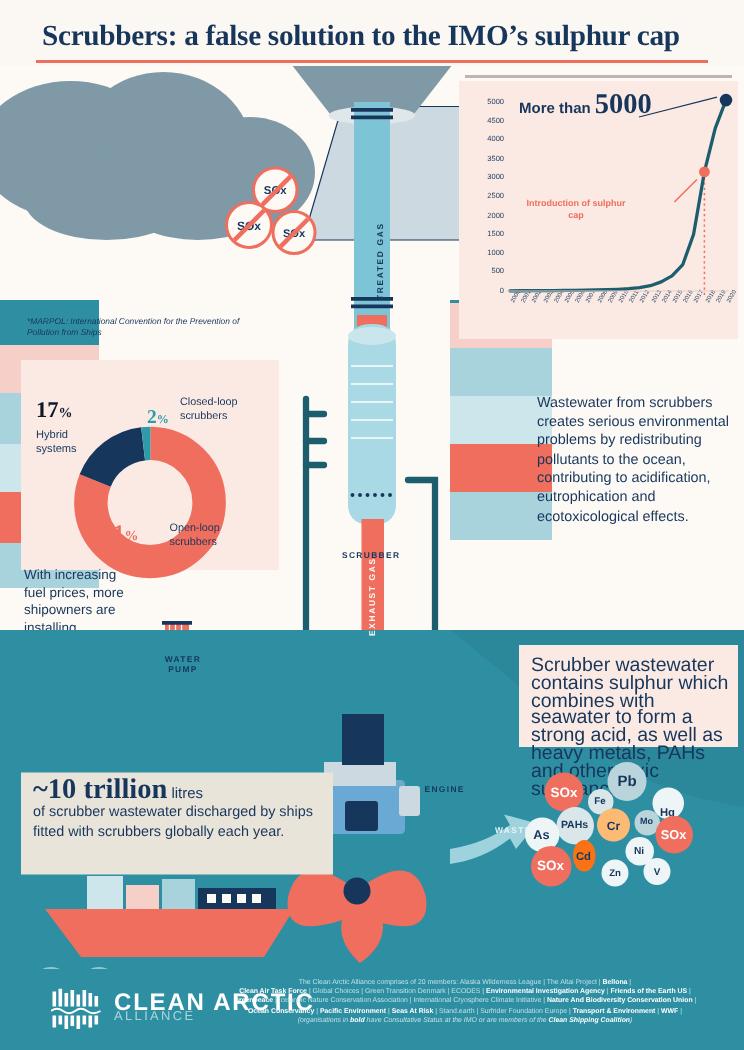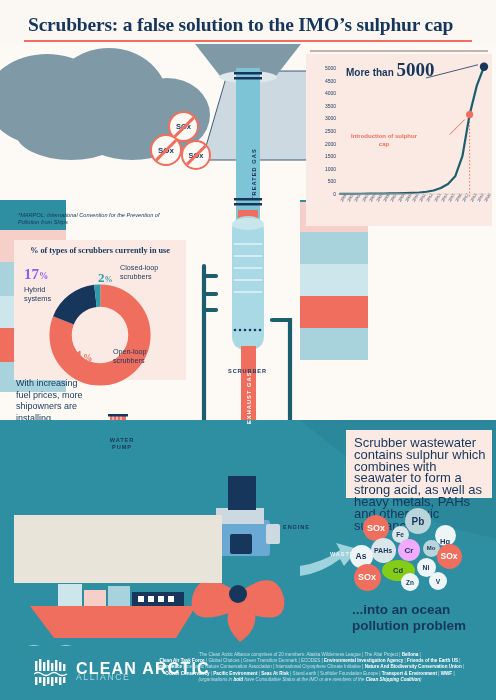--- a/index.html
+++ b/index.html
@@ -44,21 +44,21 @@
   #marpol{left:18px;top:148px;width:152px;color:#17365c;font-size:9.4px;line-height:12.4px;}
   #marpol-note{left:18px;top:212px;width:152px;color:#17365c;font-size:5.6px;line-height:7.4px;font-style:italic;}
 
   
   #donut-panel{left:14px;top:240px;width:172px;height:140px;background:#fbeae3;}
   #donut-title{left:22px;top:246px;width:156px;text-align:center;color:#17365c;
     font-family:"Liberation Serif",serif;font-weight:bold;font-size:8.2px;line-height:10px;}
   #donut-svg{left:48px;top:283px;}
   .pct-big{position:absolute;font-family:"Liberation Serif",serif;font-weight:bold;}
   .pct-sm{font-size:0.62em;}
-  #p17{left:24px;top:266px;font-size:15px;color:#8b5cf6;}
+  #p17{left:24px;top:266px;font-size:15px;color:#0f172a;}
   #p17lab{left:24px;top:285px;width:44px;color:#17365c;font-size:7.4px;line-height:9px;}
   #p2{left:98px;top:270px;font-size:13px;color:#2e9bab;}
   #p2lab{left:120px;top:264px;width:56px;color:#17365c;font-size:7.2px;line-height:8.6px;}
   #p81{left:68px;top:348px;font-size:15px;color:#ef6e5d;}
   #p81lab{left:113px;top:348px;width:56px;color:#17365c;font-size:7.2px;line-height:8.6px;}
 
   
   #fuel{left:16px;top:378px;width:68px;color:#17365c;font-size:9px;line-height:11.6px;}
 
   
@@ -216,21 +216,20 @@
     <i class="slash"></i>
   </div>
   <div class="nosign" style="left:181px;top:140px;width:26px;height:26px;">
     <span style="font-size:7.4px;">SOx</span>
     <i class="slash"></i>
   </div>
 
   <div class="abs" id="marpol-note">*MARPOL: International Convention for the Prevention of Pollution from Ships</div>
 
   <div class="abs" id="donut-panel"></div>
-  <div class="abs" id="donut-title">% of types of scrubbers currently in use</div>
   <svg class="abs" id="donut-svg" width="104" height="104" viewBox="0 0 42 42">
     <circle cx="21" cy="21" r="15.915" fill="transparent" stroke="#ef6e5d" stroke-width="9" stroke-dasharray="81 19" stroke-dashoffset="25"></circle>
     <circle cx="21" cy="21" r="15.915" fill="transparent" stroke="#17365c" stroke-width="9" stroke-dasharray="17 83" stroke-dashoffset="-56"></circle>
     <circle cx="21" cy="21" r="15.915" fill="transparent" stroke="#2e9bab" stroke-width="9" stroke-dasharray="2 98" stroke-dashoffset="-73"></circle>
   </svg>
   <div class="pct-big abs" id="p17">
     <span>17</span><span class="pct-sm">%</span>
   </div>
   <div class="abs" id="p17lab">Hybrid systems</div>
   <div class="pct-big abs" id="p2">
@@ -287,20 +286,21 @@
       <circle cx="163.6" cy="60.620000000000005" r="3.6" fill="#ef6e5d"></circle>
       <path d="M143.6,80.62 L158.6,65.62" stroke="#ef6e5d" stroke-width="1" fill="none"></path>
       <circle cx="178" cy="12.739999999999995" r="4.2" fill="#17365c"></circle>
       <line x1="120" x2="172" y1="24" y2="10.739999999999995" stroke="#17365c" stroke-width="0.8"></line>
     </svg>
   <div class="abs" id="chart-headline">
     <span>More than </span><span id="chart-5000">5000</span><br>
   </div>
   <div class="abs" id="cap-note">Introduction of sulphur cap</div>
 
+  <div class="abs" id="wastewater-text">Wastewater from scrubbers creates serious environmental problems by redistributing pollutants to the ocean, contributing to acidification, eutrophication and ecotoxicological effects.</div>
 
   <svg class="abs" style="left:0;top:416px;" width="496" height="284">
     <rect x="0" y="4" width="496" height="246" fill="#2e8fa3"></rect>
 
     <path d="M300,4 q50,40 90,74 q40,34 106,44 L496,4 Z" fill="#2b8598" opacity="0.75"></path>
 
     <path d="M0,100 q120,-30 230,14 q120,48 266,22 L496,250 L0,250 Z" fill="#2e8fa3"></path>
 
     <path d="M30,190 L196,190 L176,222 L54,222 Z" fill="#ef6e5d"></path>
     <rect x="58" y="168" width="24" height="22" fill="#cde6ec"></rect>
@@ -340,67 +340,71 @@
   <div class="hlabel" style="left:228px;top:368px;">SCRUBBER</div>
   <div class="vlabel" style="left:246px;top:424px;transform:rotate(-90deg);color:#fdfaf6;">EXHAUST GAS</div>
   <div class="hlabel" style="left:104px;top:437px;text-align:center;width:36px;white-space:normal;line-height:6.8px;">WATER PUMP</div>
   <div class="hlabel" style="left:283px;top:524px;color:#17365c;">ENGINE</div>
   <div class="hlabel white" style="left:330px;top:551px;">WASTEWATER</div>
 
   <div class="abs" id="scrubber-box"></div>
   <div class="abs" id="scrubber-text">Scrubber wastewater contains sulphur which combines with seawater to form a strong acid, as well as heavy metals, PAHs and other toxic substances.</div>
 
   <div class="abs" id="tril-box"></div>
+  <div class="abs" id="tril-text">
+    <span id="tril-big">~10 trillion</span>
+    <span id="tril-unit">litres</span><br>
+    <span>of scrubber wastewater discharged by ships fitted with scrubbers globally each year.</span>
+  </div>
 
   <div class="abs" id="bubble-layer" style="left:0;top:0;width:496px;height:700px;">
       <div class="bub" style="left: 363px; top: 515px; width: 26px; height: 26px; background: rgb(239, 110, 93); color: rgb(255, 255, 255); font-size: 9px;">
         <span>SOx</span>
       </div>
       <div class="bub" style="left: 391.5px; top: 525.5px; width: 17px; height: 17px; background: rgb(217, 231, 234); color: rgb(23, 54, 92); font-size: 6.5px;">
         <span>Fe</span>
       </div>
       <div class="bub" style="left: 405px; top: 508px; width: 26px; height: 26px; background: rgb(185, 212, 218); color: rgb(23, 54, 92); font-size: 10px;">
         <span>Pb</span>
       </div>
       <div class="bub" style="left: 434.5px; top: 524.5px; width: 21px; height: 21px; background: rgb(238, 245, 246); color: rgb(23, 54, 92); font-size: 7.5px; align-items: flex-end;">
         <span>Hg</span>
       </div>
       <div class="bub" style="left: 370.5px; top: 537.5px; width: 25px; height: 25px; background: rgb(217, 231, 234); color: rgb(23, 54, 92); font-size: 7px;">
         <span>PAHs</span>
       </div>
       <div class="bub" style="left: 349.5px; top: 544.5px; width: 23px; height: 23px; background: rgb(238, 245, 246); color: rgb(23, 54, 92); font-size: 8.5px;">
         <span>As</span>
       </div>
-      <div class="bub" style="left: 398px; top: 539px; width: 22px; height: 22px; background: #f0abfc; color: rgb(23, 54, 92); font-size: 8px;">
+      <div class="bub" style="left: 398px; top: 539px; width: 22px; height: 22px; background: #fdba74; color: rgb(23, 54, 92); font-size: 8px;">
         <span>Cr</span>
       </div>
       <div class="bub" style="left: 422.5px; top: 539.5px; width: 17px; height: 17px; background: rgb(185, 212, 218); color: rgb(23, 54, 92); font-size: 6px;">
         <span>Mo</span>
       </div>
       <div class="bub" style="left: 436.5px; top: 543.5px; width: 25px; height: 25px; background: rgb(239, 110, 93); color: rgb(255, 255, 255); font-size: 8.5px;">
         <span>SOx</span>
       </div>
-      <div class="bub" style="left: 381.5px; top: 559.5px; width: 33px; height: 21px; background: #84cc16; color: rgb(23, 54, 92); font-size: 7.5px;">
+      <div class="bub" style="left: 381.5px; top: 559.5px; width: 15px; height: 21px; background: #f97316; color: rgb(23, 54, 92); font-size: 7.5px;">
         <span>Cd</span>
       </div>
       <div class="bub" style="left: 416.5px; top: 557.5px; width: 19px; height: 19px; background: rgb(238, 245, 246); color: rgb(23, 54, 92); font-size: 6.8px;">
         <span>Ni</span>
       </div>
       <div class="bub" style="left: 353.5px; top: 563.5px; width: 27px; height: 27px; background: rgb(239, 110, 93); color: rgb(255, 255, 255); font-size: 9px;">
         <span>SOx</span>
       </div>
       <div class="bub" style="left: 401px; top: 573px; width: 18px; height: 18px; background: rgb(238, 245, 246); color: rgb(23, 54, 92); font-size: 6.4px;">
         <span>Zn</span>
       </div>
       <div class="bub" style="left: 429px; top: 572px; width: 18px; height: 18px; background: rgb(238, 245, 246); color: rgb(23, 54, 92); font-size: 6.6px;">
         <span>V</span>
       </div>
     </div>
 
-  <div class="abs" id="ocean-headline">...into an ocean pollution problem</div>
 
   <div class="abs" id="footer"></div>
   <svg class="abs" id="logo-mark" width="34" height="28">
     <g fill="#ffffff">
       <rect x="1" y="2" width="2.4" height="10"></rect>
         <rect x="5" y="0" width="2.4" height="12"></rect>
       <rect x="9" y="3" width="2.4" height="9"></rect>
         <rect x="13" y="1" width="2.4" height="11"></rect>
       <rect x="17" y="4" width="2.4" height="8"></rect>
         <rect x="21" y="1" width="2.4" height="11"></rect>

